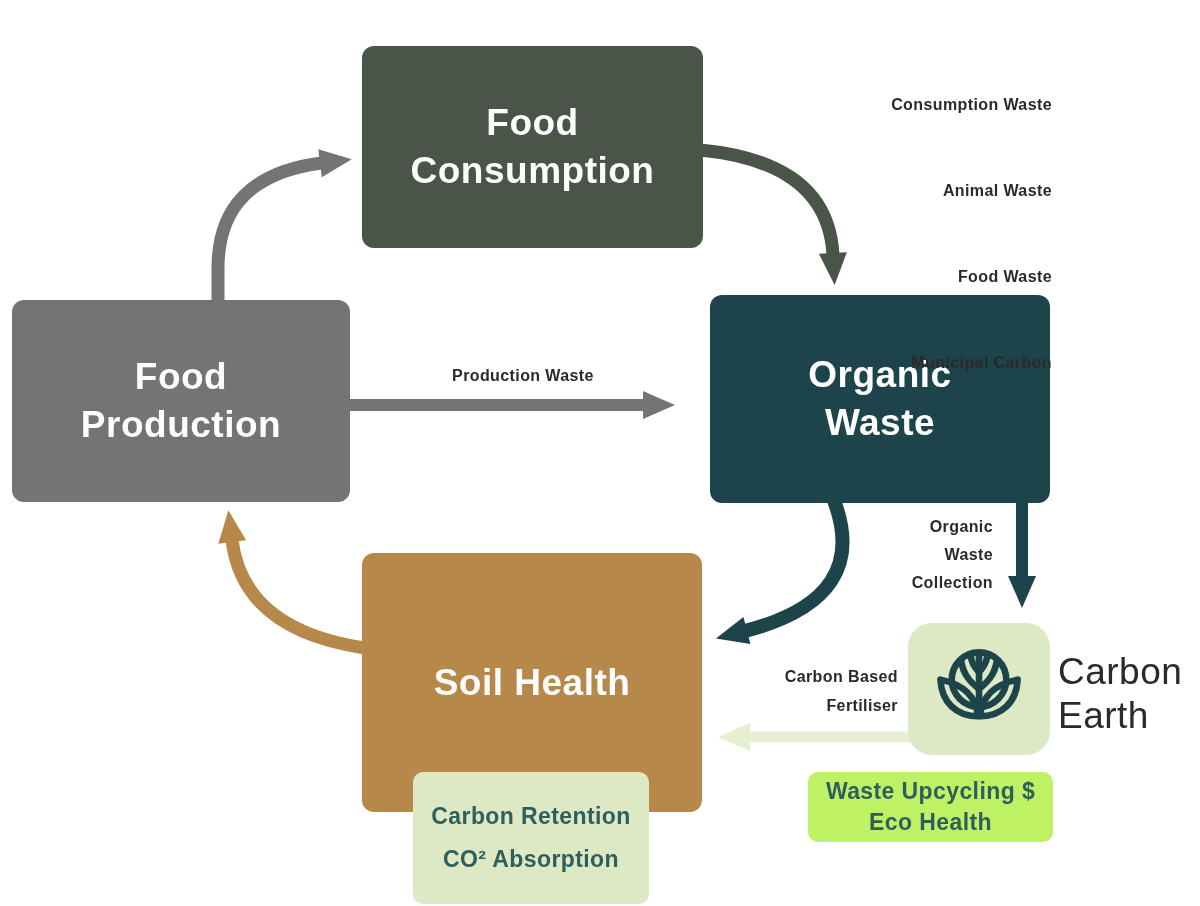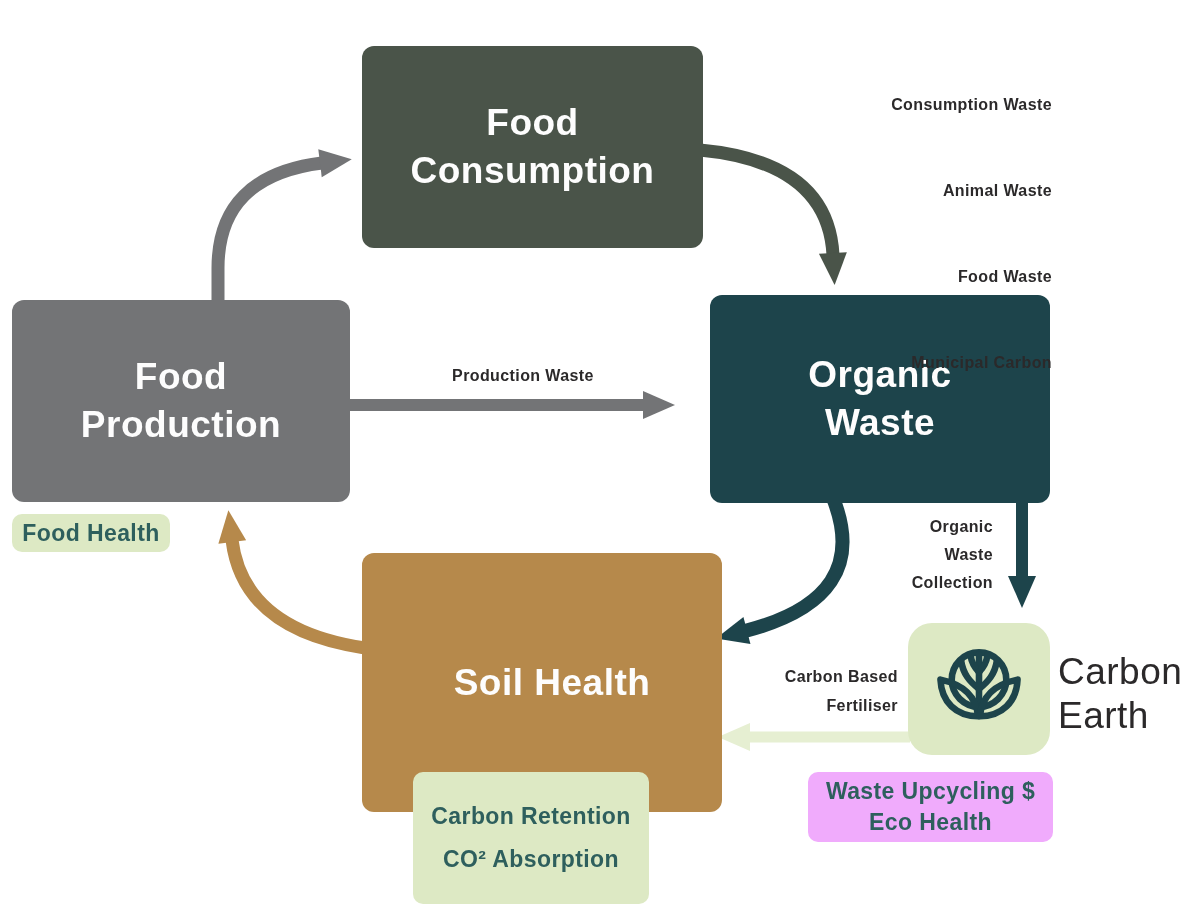--- a/index.html
+++ b/index.html
@@ -13,21 +13,21 @@
   .note{position:absolute;z-index:3;font-size:16px;font-weight:600;letter-spacing:.4px;white-space:pre-line;}
   .note.right{text-align:right;}
   .note.center{text-align:center;}
   #badge-human{left:443px;top:4px;width:184px;height:36px;}
   #badge-foodhealth{left:12px;top:514px;width:158px;height:38px;}
   #badge-soil{left:413px;top:772px;width:236px;height:132px;line-height:43px;}
   #badge-eco{left:808px;top:772px;width:245px;height:70px;line-height:31px;}
   #b-consumption{left:362px;top:46px;width:341px;height:202px;}
   #b-production{left:12px;top:300px;width:338px;height:202px;}
   #b-organic{left:710px;top:295px;width:340px;height:208px;}
-  #b-soil{left:362px;top:553px;width:340px;height:259px;padding-left:20px;}
+  #b-soil{left:362px;top:553px;width:340px;height:259px;}
   #note-consumption{right:148px;top:40px;line-height:43px;}
   #note-prodwaste{left:373px;top:367px;width:300px;}
   #note-collection{right:207px;top:513px;line-height:28px;}
   #note-fertiliser{right:302px;top:662px;line-height:29px;margin-left:36px;}
   #logo-box{position:absolute;z-index:2;left:908px;top:623px;width:142px;height:132px;border-radius:24px;
             display:flex;align-items:center;justify-content:center;}
   #brand{position:absolute;z-index:3;left:1058px;top:650px;font-size:37px;line-height:44px;font-weight:500;
          letter-spacing:.5px;white-space:pre-line;}
 </style>
 </head>
@@ -71,28 +71,25 @@
 Production</span>
   </div>
   <div class="box" id="b-organic" style="background-color: rgb(29, 68, 75); color: rgb(253, 253, 253);">
     <span>Organic
 Waste</span>
   </div>
   <div class="box" id="b-soil" style="background-color: rgb(182, 137, 75); color: rgb(253, 253, 253);">
     <span>Soil Health</span>
   </div>
 
-  <div class="badge" id="badge-foodhealth" style="background-color: rgb(221, 233, 196); color: rgb(46, 95, 93);">
-    <span>Food Health</span>
-  </div>
   <div class="badge" id="badge-soil" style="background-color: rgb(221, 233, 196); color: rgb(46, 95, 93);">
     <span>Carbon Retention</span>
     <span>CO² Absorption</span>
   </div>
-  <div class="badge" id="badge-eco" style="background-color: #f0abfc; color: rgb(46, 95, 93);">
+  <div class="badge" id="badge-eco" style="background-color: #bef264; color: rgb(46, 95, 93);">
     <span>Waste Upcycling $</span>
     <span>Eco Health</span>
   </div>
 
   <div class="note right" id="note-consumption" style="color: rgb(43, 41, 42);">
     <div>Consumption Waste</div>
     <div>Animal Waste</div>
     <div>Food Waste</div>
     <div>Municipal Carbon</div>
   </div>

